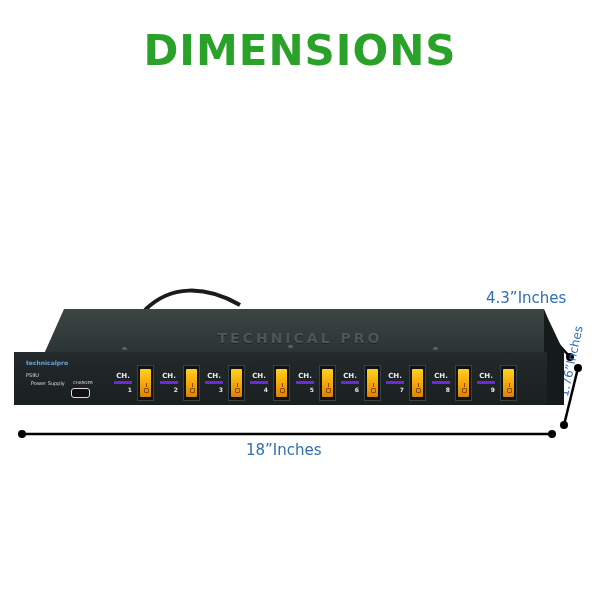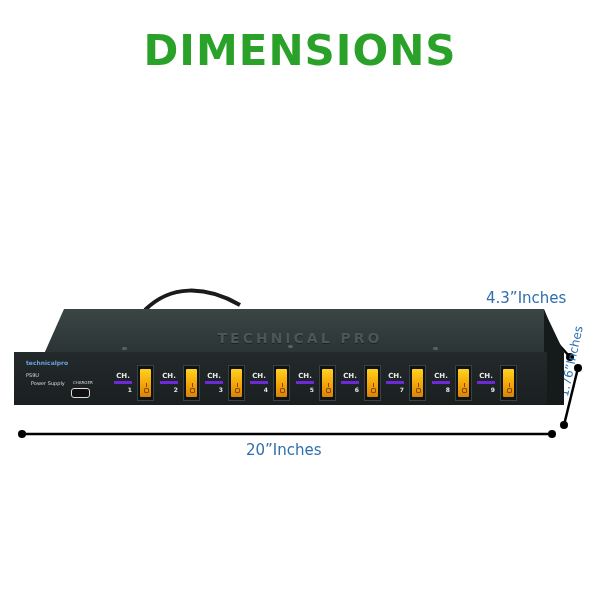--- a/index.html
+++ b/index.html
@@ -45,21 +45,21 @@
   <line x1="530" y1="313" x2="570" y2="357" stroke="#000" stroke-width="2.5"></line>
   <circle cx="530" cy="313" r="4" fill="#000"></circle>
   <circle cx="570" cy="357" r="4" fill="#000"></circle>
 
   <line x1="578" y1="368" x2="564" y2="425" stroke="#000" stroke-width="2.5"></line>
   <circle cx="578" cy="368" r="4" fill="#000"></circle>
   <circle cx="564" cy="425" r="4" fill="#000"></circle>
 </svg>
 
 <div class="lbl lbl-depth">4.3”Inches</div>
-<div class="lbl lbl-width">20”Inches</div>
+<div class="lbl lbl-width">18”Inches</div>
 <div class="lbl lbl-height">1.76”Inches</div>
 
 <div>
   <div class="top-face"></div>
   <div class="emboss">TECHNICAL PRO</div>
   <div class="screw" style="left:122px;top:347px"></div>
   <div class="screw" style="left:288px;top:345px"></div>
   <div class="screw" style="left:433px;top:347px"></div>
   <div class="side-face"></div>
   <div class="front-face"></div>

